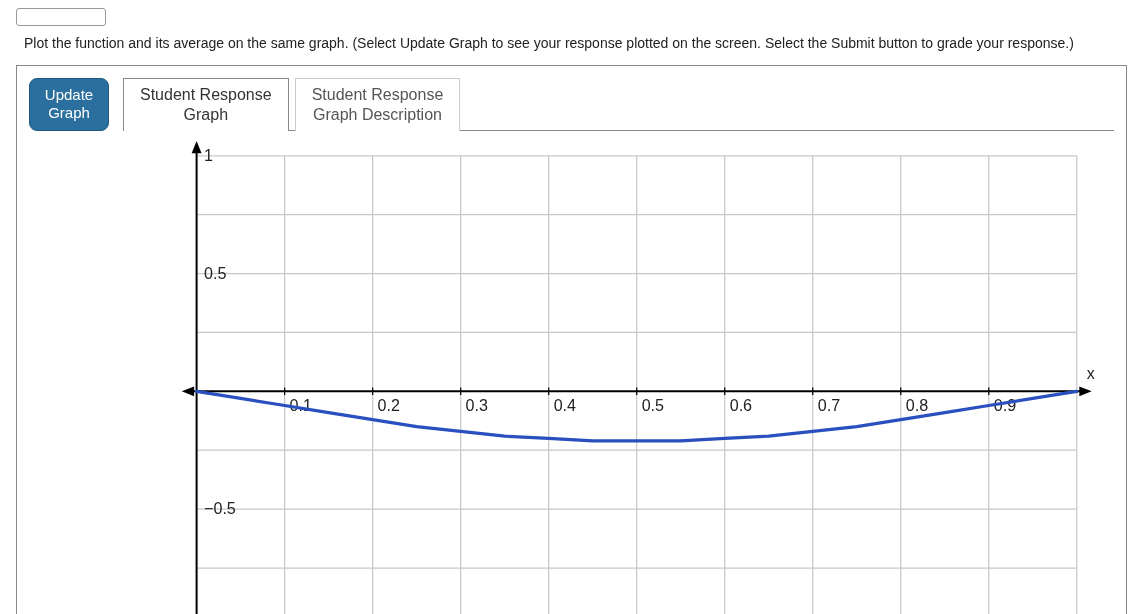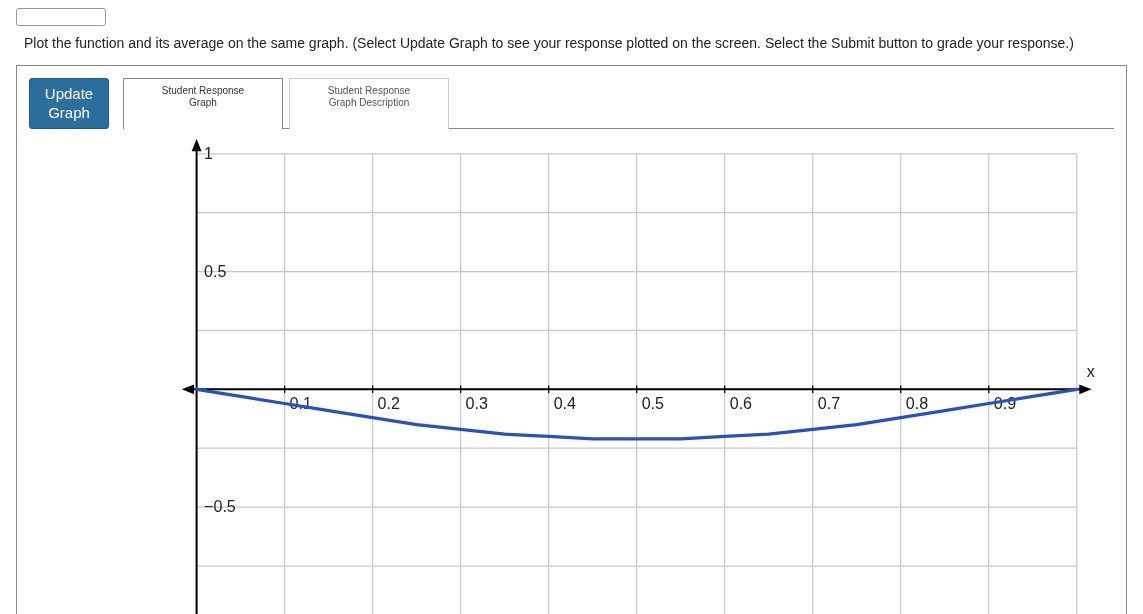--- a/index.html
+++ b/index.html
@@ -33,34 +33,34 @@
       display: flex;
       align-items: stretch;
       margin: 12px 0 0 12px;
       position: relative;
       z-index: 2;
     }
     .update-btn {
       background: #2a6f9e;
       color: #fff;
       border: 1px solid #1f5a82;
-      border-radius: 3px;
+      border-radius: 8px;
       padding: 6px 14px;
       font-size: 15px;
       line-height: 1.25;
       text-align: center;
       margin-right: 14px;
       cursor: pointer;
       min-width: 80px;
     }
     .tab {
       border: 1px solid #888;
       border-bottom: none;
       padding: 6px 16px;
-      font-size: 10px;
+      font-size: 16px;
       color: #333;
       background: #fff;
       text-align: center;
       line-height: 1.25;
       cursor: pointer;
       margin-right: 6px;
       min-width: 160px;
     }
     .tab.inactive {
       border-color: #ccc;

